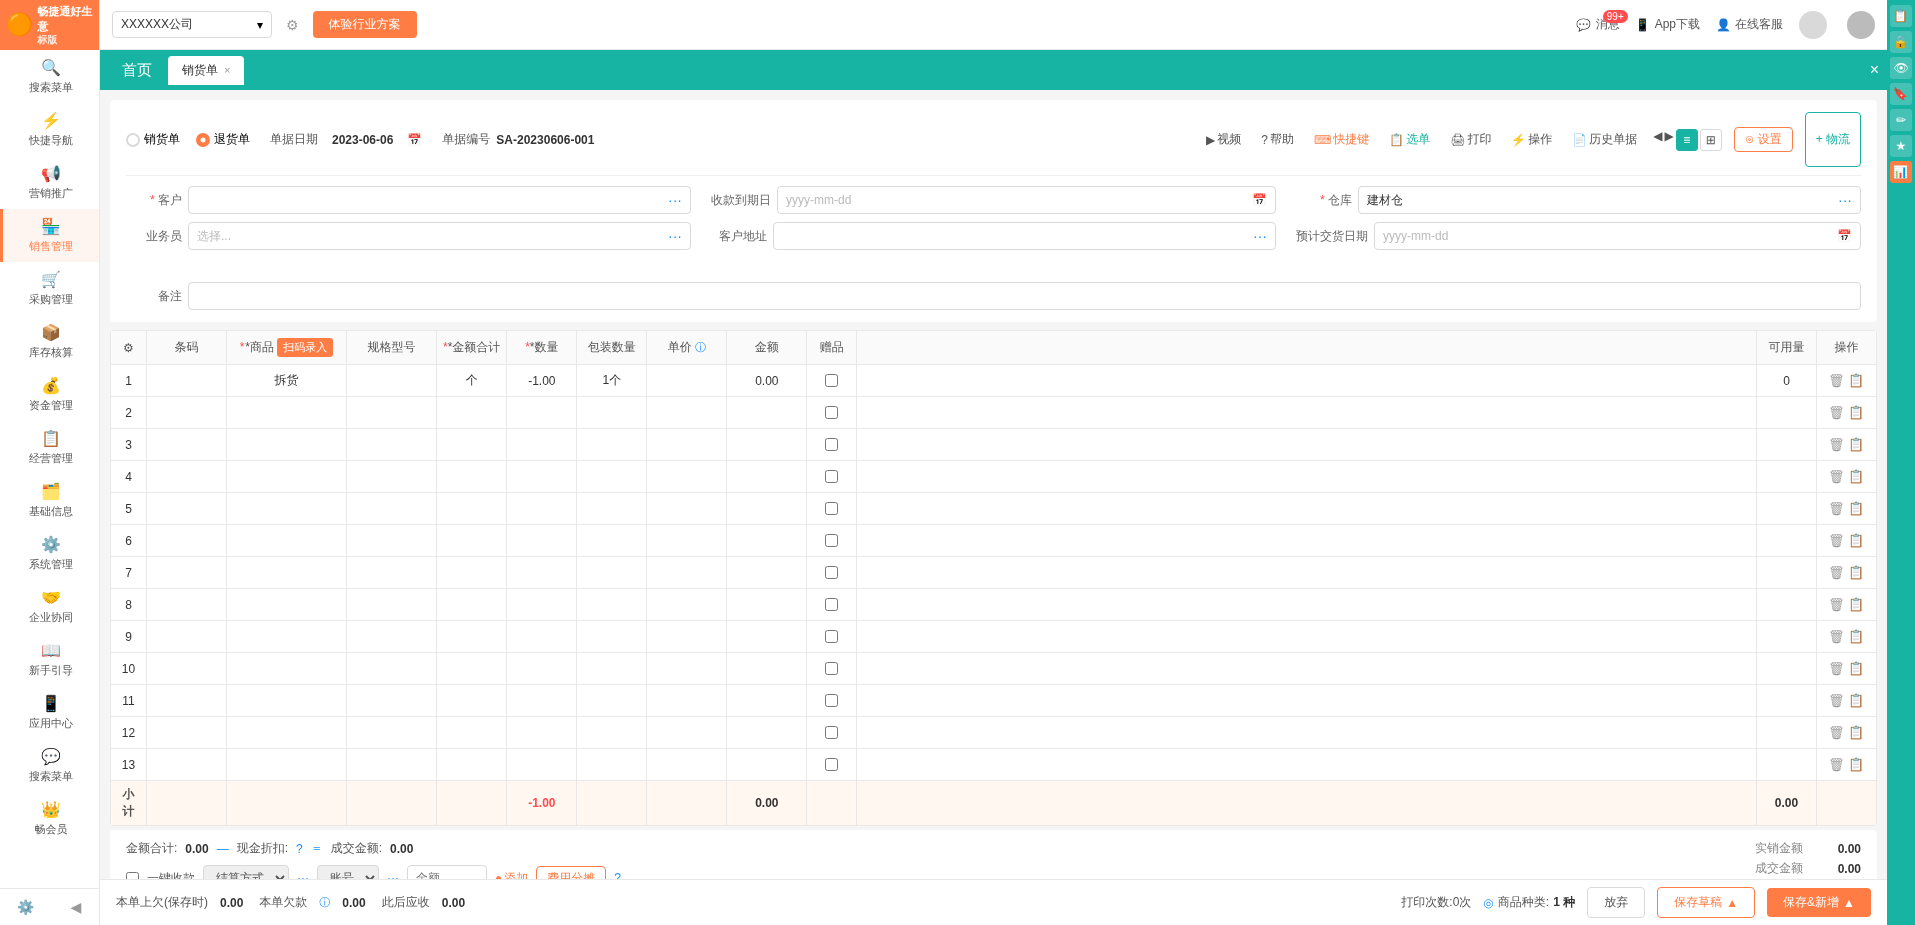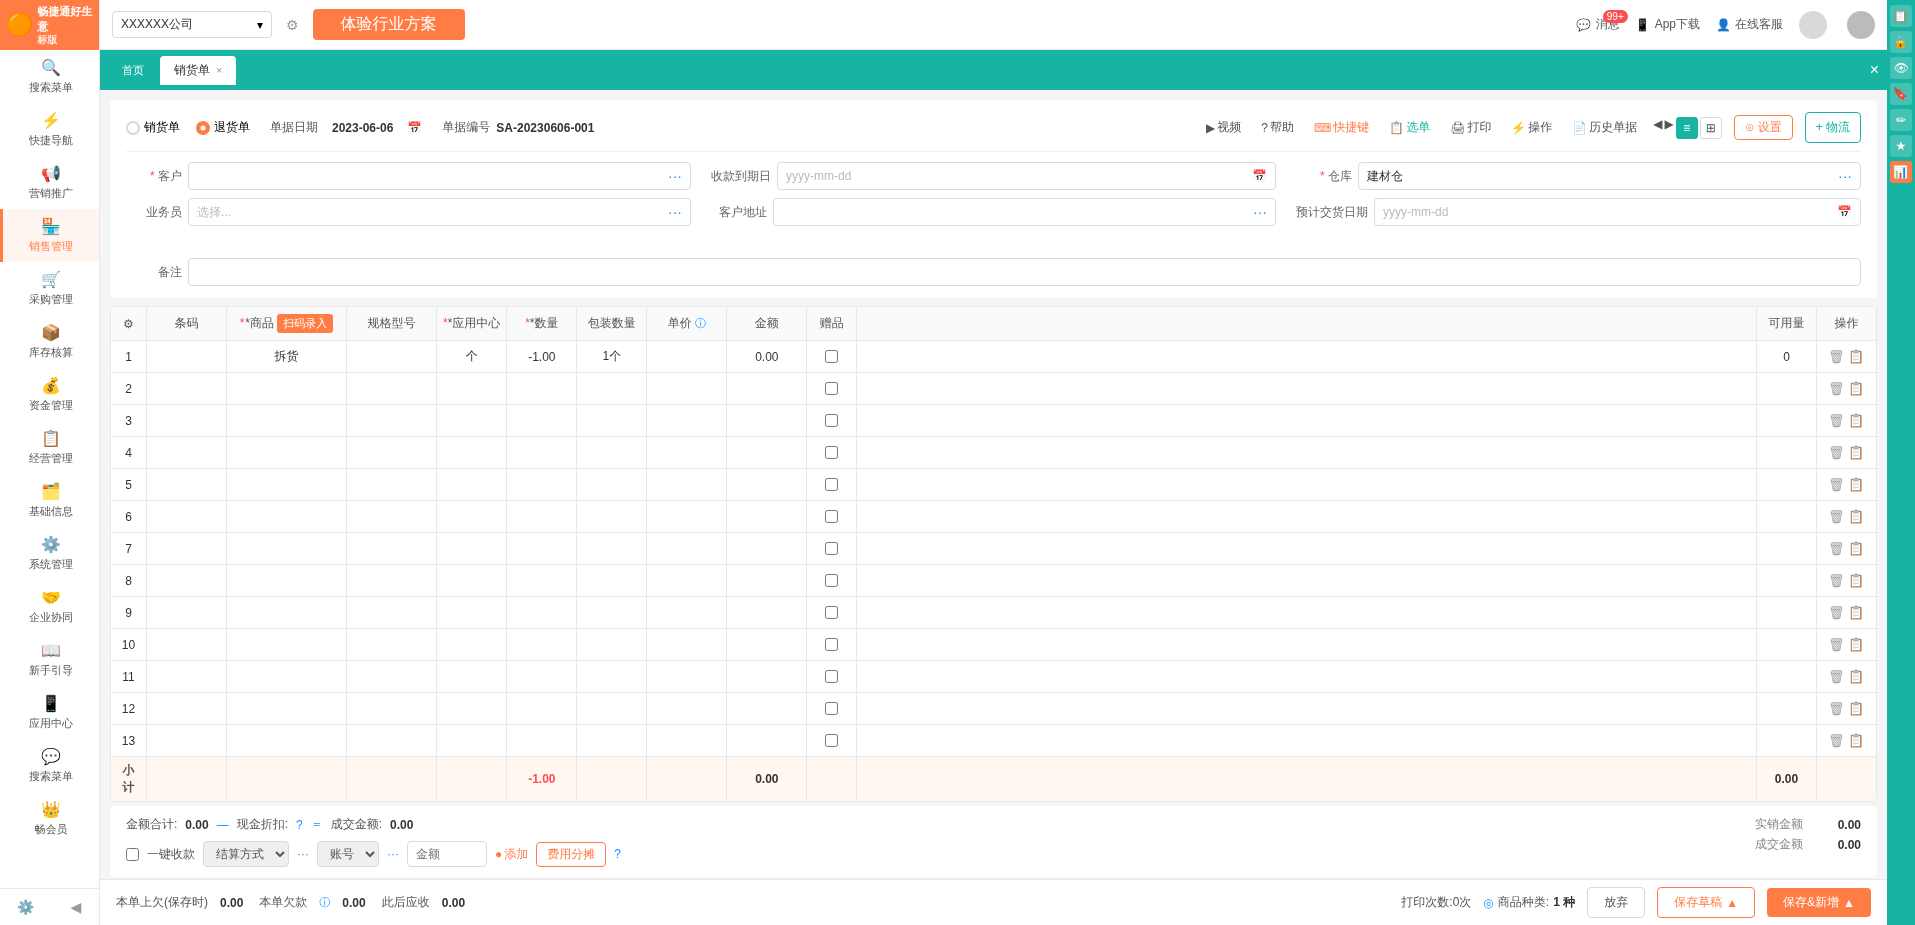--- a/index.html
+++ b/index.html
@@ -17,46 +17,46 @@
     .sidebar-bottom-btn { color: #999; cursor: pointer; font-size: 14px; padding: 4px; }
 
     
     .main { flex: 1; display: flex; flex-direction: column; overflow: hidden; }
 
     
     .top-header { height: 50px; background: #fff; display: flex; align-items: center; padding: 0 12px; border-bottom: 1px solid #e8e8e8; gap: 10px; }
     .company-select { display: flex; align-items: center; gap: 4px; border: 1px solid #d9d9d9; border-radius: 4px; padding: 4px 8px; cursor: pointer; min-width: 160px; }
     .company-select-text { flex: 1; color: #333; }
     .gear-btn { color: #999; cursor: pointer; font-size: 14px; padding: 4px; }
-    .trial-btn { background: #ff7d45; color: #fff; border: none; border-radius: 4px; padding: 5px 28px; cursor: pointer; font-size: 16px; }
+    .trial-btn { background: #ff7d45; color: #fff; border: none; border-radius: 4px; padding: 5px 16px; cursor: pointer; font-size: 12px; }
     .header-right { margin-left: auto; display: flex; align-items: center; gap: 16px; }
     .header-right-item { display: flex; align-items: center; gap: 4px; cursor: pointer; color: #555; font-size: 12px; position: relative; }
     .badge { background: #ff4d4f; color: #fff; border-radius: 10px; font-size: 10px; padding: 1px 4px; position: absolute; top: -6px; right: -8px; }
     .avatar { width: 28px; height: 28px; border-radius: 50%; background: #d9d9d9; }
     .avatar2 { width: 28px; height: 28px; border-radius: 50%; background: #bbb; margin-left: 4px; }
 
     
     .tab-bar { height: 40px; background: #17b3a3; display: flex; align-items: center; padding: 0 8px; gap: 2px; position: relative; }
-    .tab-home { color: #fff; padding: 6px 14px; cursor: pointer; font-size: 11px; }
+    .tab-home { color: #fff; padding: 6px 14px; cursor: pointer; font-size: 15px; }
     .tab-item { background: #fff; color: #333; padding: 6px 14px; cursor: pointer; font-size: 13px; border-radius: 4px 4px 0 0; display: flex; align-items: center; gap: 6px; }
     .tab-close { color: #999; font-size: 11px; cursor: pointer; }
     .tab-bar-close { margin-left: auto; color: #fff; cursor: pointer; font-size: 16px; }
 
     
     .content { flex: 1; background: #f5f5f5; overflow-y: auto; padding: 10px; }
 
     
     .form-card { background: #fff; border-radius: 4px; padding: 12px 16px; margin-bottom: 8px; }
     .radio-item { display: flex; align-items: center; gap: 4px; cursor: pointer; }
     .radio-circle { width: 14px; height: 14px; border-radius: 50%; border: 2px solid #d9d9d9; display: inline-block; }
     .radio-circle.selected { border-color: #ff7d45; background: #ff7d45; position: relative; }
     .radio-circle.selected::after { content: ''; position: absolute; top: 50%; left: 50%; transform: translate(-50%,-50%); width: 5px; height: 5px; border-radius: 50%; background: #fff; }
     .dots-btn { color: #1890ff; cursor: pointer; margin-left: auto; font-size: 14px; }
     .setting-btn { margin-left: auto; background: #fff; border: 1px solid #ff7d45; color: #ff7d45; border-radius: 4px; padding: 3px 10px; cursor: pointer; }
-    .flow-btn { background: #fff; border: 1px solid #17b3a3; color: #17b3a3; border-radius: 4px; padding: 6px 10px; cursor: pointer; }
+    .flow-btn { background: #fff; border: 1px solid #17b3a3; color: #17b3a3; border-radius: 4px; padding: 18px 10px; cursor: pointer; }
 
     
     .data-table { width: 100%; border-collapse: collapse; font-size: 12px; }
     .data-table th { background: #fafafa; border: 1px solid #e8e8e8; padding: 7px 6px; color: #555; font-weight: normal; white-space: nowrap; text-align: center; }
     .data-table td { border: 1px solid #e8e8e8; padding: 5px 6px; color: #333; text-align: center; background: #fff; height: 32px; }
     .data-table tr.subtotal td { background: #fff7f0; font-weight: bold; }
     .scan-btn { background: #ff7d45; color: #fff; border: none; border-radius: 3px; padding: 2px 6px; font-size: 11px; cursor: pointer; }
     .cell-red { color: #ff4d4f; }
     .checkbox-cell { display: flex; justify-content: center; align-items: center; }
     input[type=checkbox] { width: 13px; height: 13px; }
@@ -351,21 +351,21 @@
       <table class="data-table">
         <thead>
           <tr>
             <th class="table-header-settings col-seq">⚙</th>
             <th class="col-barcode"><span>条码</span></th>
             <th class="col-goods">
               <span style="color:#ff4d4f;">*</span><span style="color:#555;margin-left:1px;">*商品</span>
               <button class="scan-btn">扫码录入</button>
             </th>
             <th class="col-spec"><span>规格型号</span></th>
-            <th class="col-unit"><span style="color:#ff4d4f;">*</span><span style="color:#555;">*应用中心</span></th>
+            <th class="col-unit"><span style="color:#ff4d4f;">*</span><span style="color:#555;">*金额合计</span></th>
             <th class="col-qty"><span style="color:#ff4d4f;">*</span><span style="color:#555;">*数量</span></th>
             <th class="col-pkgqty"><span>包装数量</span></th>
             <th class="col-price">
               <span>单价</span>
               <span class="info-icon">ⓘ</span>
             </th>
             <th class="col-amount"><span>金额</span></th>
             <th class="col-gift"><span>赠品</span></th>
             <th style="flex:1;min-width:200px;"></th>
             <th class="col-avail"><span>可用量</span></th>

